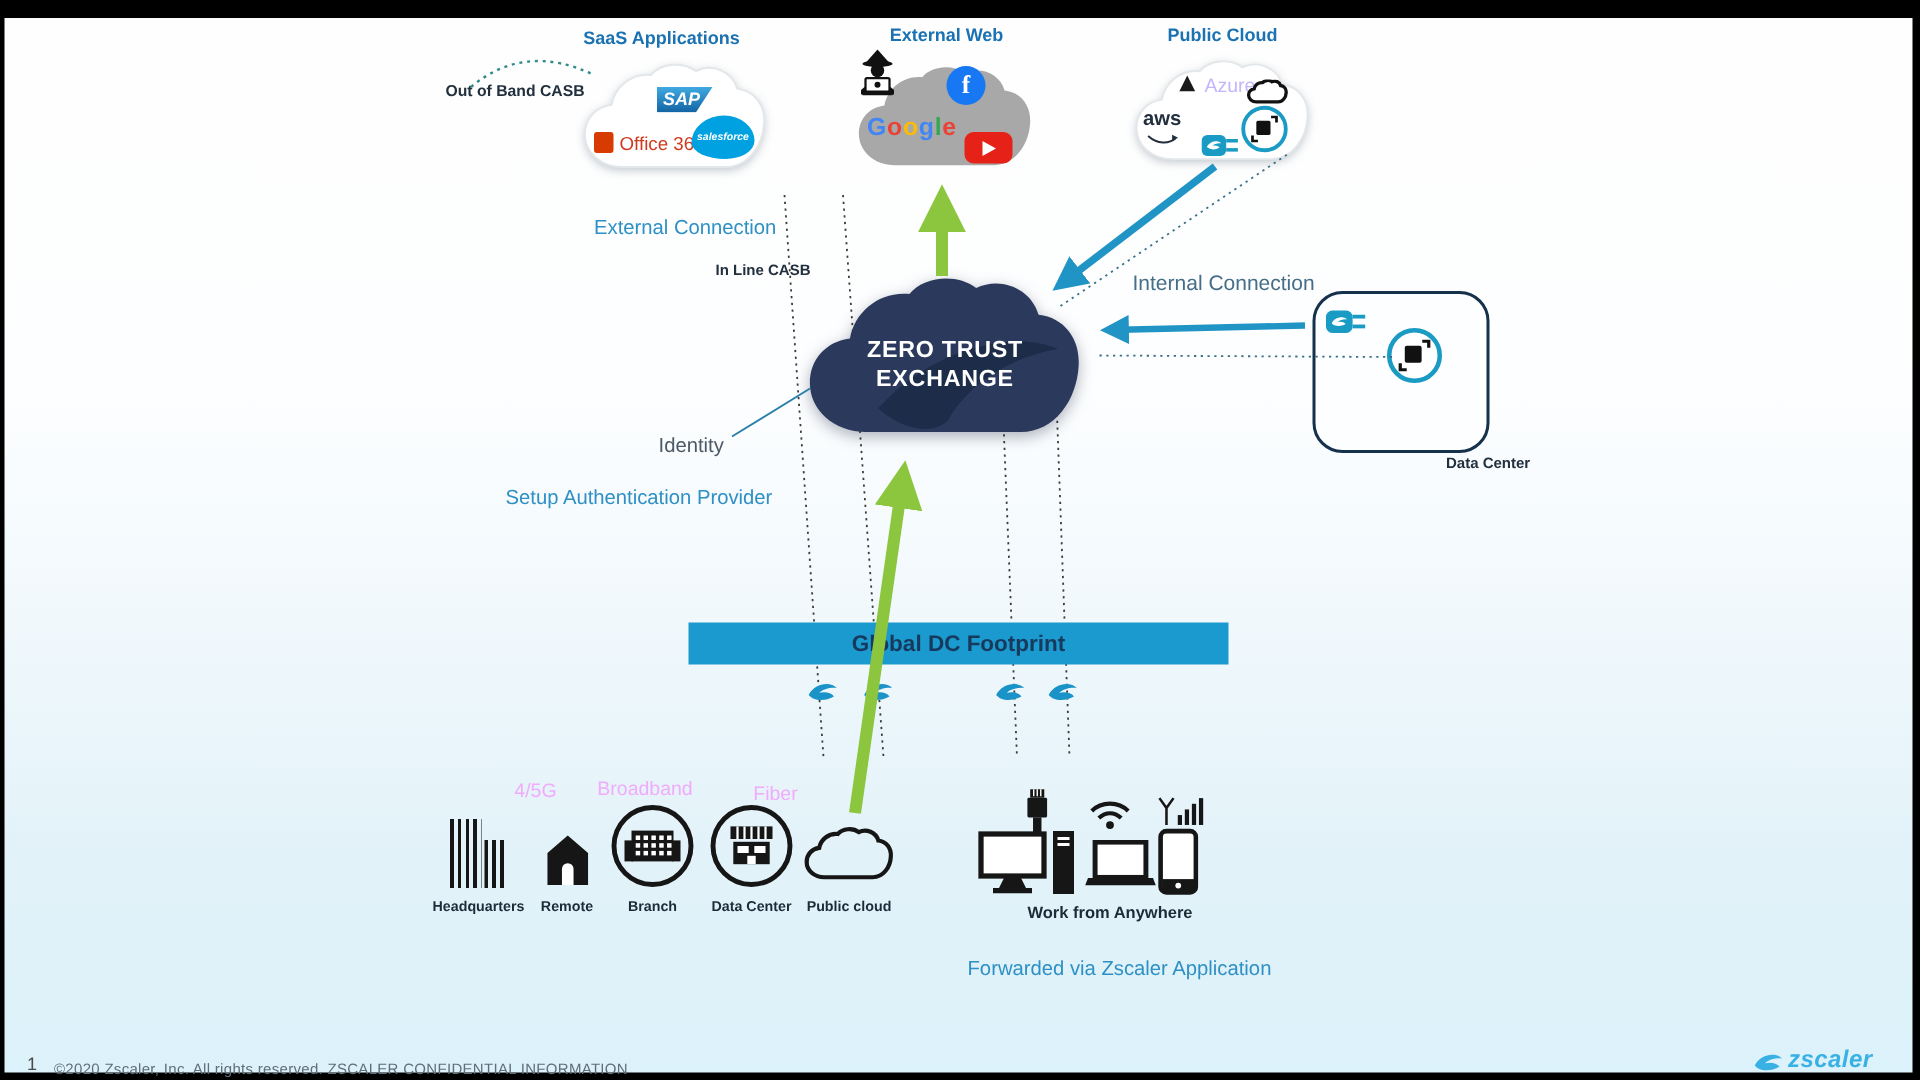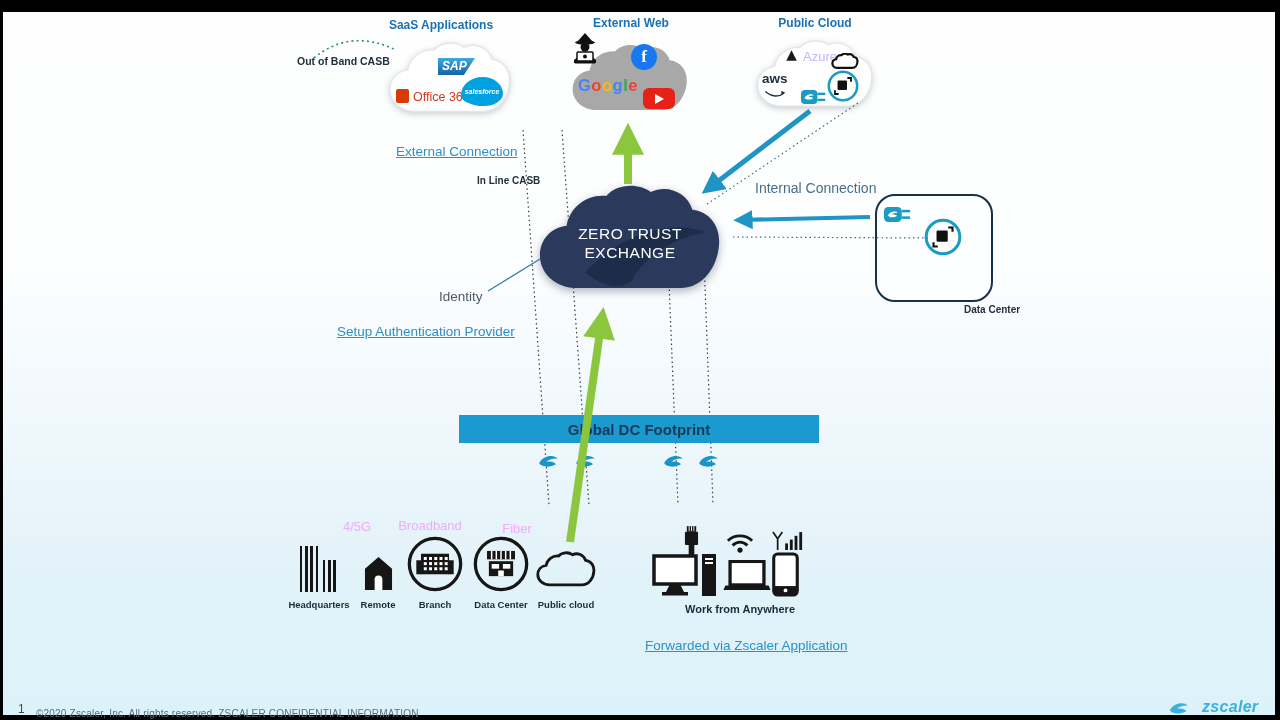--- a/index.html
+++ b/index.html
@@ -3,27 +3,27 @@
 <meta charset="utf-8">
 <style>
   html,body{margin:0;padding:0;background:#000;}
   .frame{position:relative;width:1280px;height:720px;background:#000;overflow:hidden;
          font-family:"Liberation Sans",sans-serif;}
   .slide{position:absolute;left:3px;top:12px;right:5px;bottom:5px;
          background:linear-gradient(180deg,#fefefe 0%,#fdfeff 35%,#f0f8fc 58%,#e2f2f9 80%,#dcf2fa 100%);}
   .abs{position:absolute;}
   .svg-layer{position:absolute;left:0;top:0;pointer-events:none;}
   .t-head{color:#1a72b2;font-weight:bold;font-size:12px;text-align:center;}
-  .t-cap{color:#2e90c5;font-size:13.5px;text-decoration:underline;}
+  .t-cap{color:#2e90c5;font-size:13.5px;}
   .t-darksm{color:#22303e;font-weight:bold;font-size:10px;margin-left:16px;}
   .t-slate{color:#4b5a66;font-size:13.5px;}
   .t-intconn{color:#476e87;font-size:14px;}
   .t-connlbl{color:#f0abfc;font-size:13px;text-align:center;}
   .icon-label{color:#1d2a38;font-weight:bold;font-size:9.5px;text-align:center;}
-  .zte-text{color:#fff;font-weight:normal;font-size:15.5px;line-height:19px;text-align:center;letter-spacing:.5px;}
+  .zte-text{color:#fff;font-weight:bold;font-size:15.5px;line-height:19px;text-align:center;letter-spacing:.5px;}
   .banner{background:#1a9ace;display:flex;align-items:center;justify-content:center;}
   .banner span{color:#17395d;font-weight:bold;font-size:15px;}
   .dcbox{border:2px solid #15314b;border-radius:20px;background:#fdfeff;}
   .loc{position:absolute;top:540px;text-align:center;}
   .loc-icon{height:52px;display:flex;align-items:flex-end;justify-content:center;gap:2px;}
   .loc .icon-label{margin-top:7px;}
   .hq-t1{width:21px;height:46px;background:repeating-linear-gradient(90deg,#161616 0 2.4px,rgba(0,0,0,0) 2.4px 5.2px);}
   .hq-t2{width:15px;height:32px;background:repeating-linear-gradient(90deg,#161616 0 2.4px,rgba(0,0,0,0) 2.4px 5.2px);}
   .sap{width:33px;height:17px;background:linear-gradient(180deg,#3fa9e0,#1464a5);
        clip-path:polygon(0 0,100% 0,70% 100%,0 100%);color:#fff;font-weight:bold;font-style:italic;
@@ -329,19 +329,19 @@
     <path d="M810,111 L708,189" stroke="#2095c5" stroke-width="5" marker-end="url(#mBlue)"></path>
     <path d="M707,204 L858,103" stroke="#3a6f86" stroke-width="1.2" stroke-dasharray="1.5 3" fill="none"></path>
     <path d="M870,217 L740,220" stroke="#2095c5" stroke-width="4.2" marker-end="url(#mBlue)"></path>
     <path d="M733,237 L930,238" stroke="#3a6f86" stroke-width="1.2" stroke-dasharray="1.5 3" fill="none"></path>
     <path d="M488,291 L540,259" stroke="#2b7fa8" stroke-width="1.3"></path>
   </svg>
 
   
   <div class="abs footer-num" style="left:18px;top:702px;z-index:4;">1</div>
   <div class="abs footer-txt" style="left:36px;top:708px;z-index:4;">©2020 Zscaler, Inc. All rights reserved. ZSCALER CONFIDENTIAL INFORMATION</div>
-  <div class="abs" style="left:1168px;top:698px;z-index:4;display:flex;align-items:center;gap:12px;">
+  <div class="abs" style="left:1168px;top:698px;z-index:4;display:flex;align-items:center;gap:2px;">
     <svg width="22" height="15" viewBox="0 0 24 16">
         <use href="#swoosh-shape" fill="#39b1e4"></use>
       </svg>
     <span class="zlogo-txt">zscaler</span>
   </div>
 </div>
 
 </body></html>

